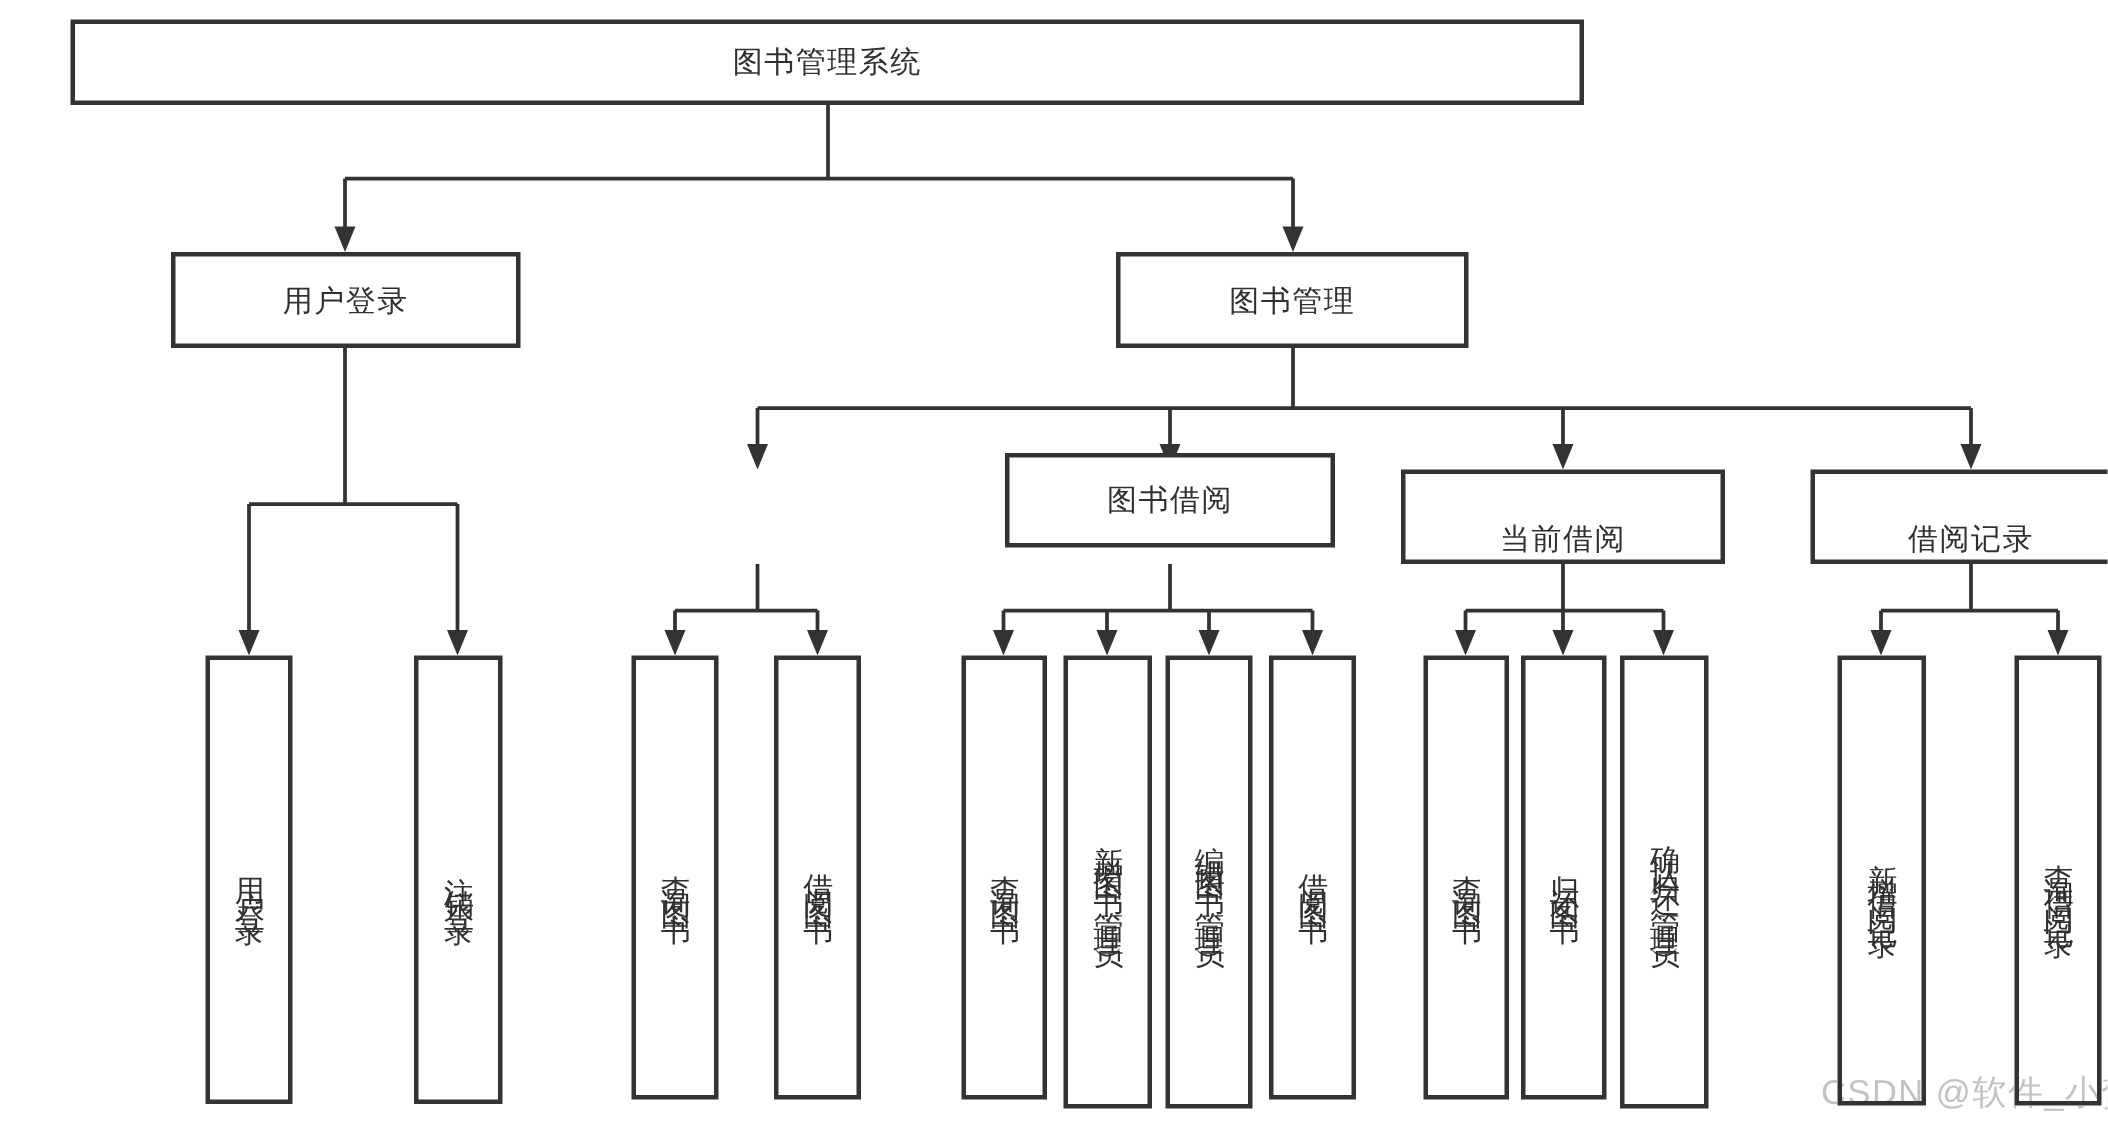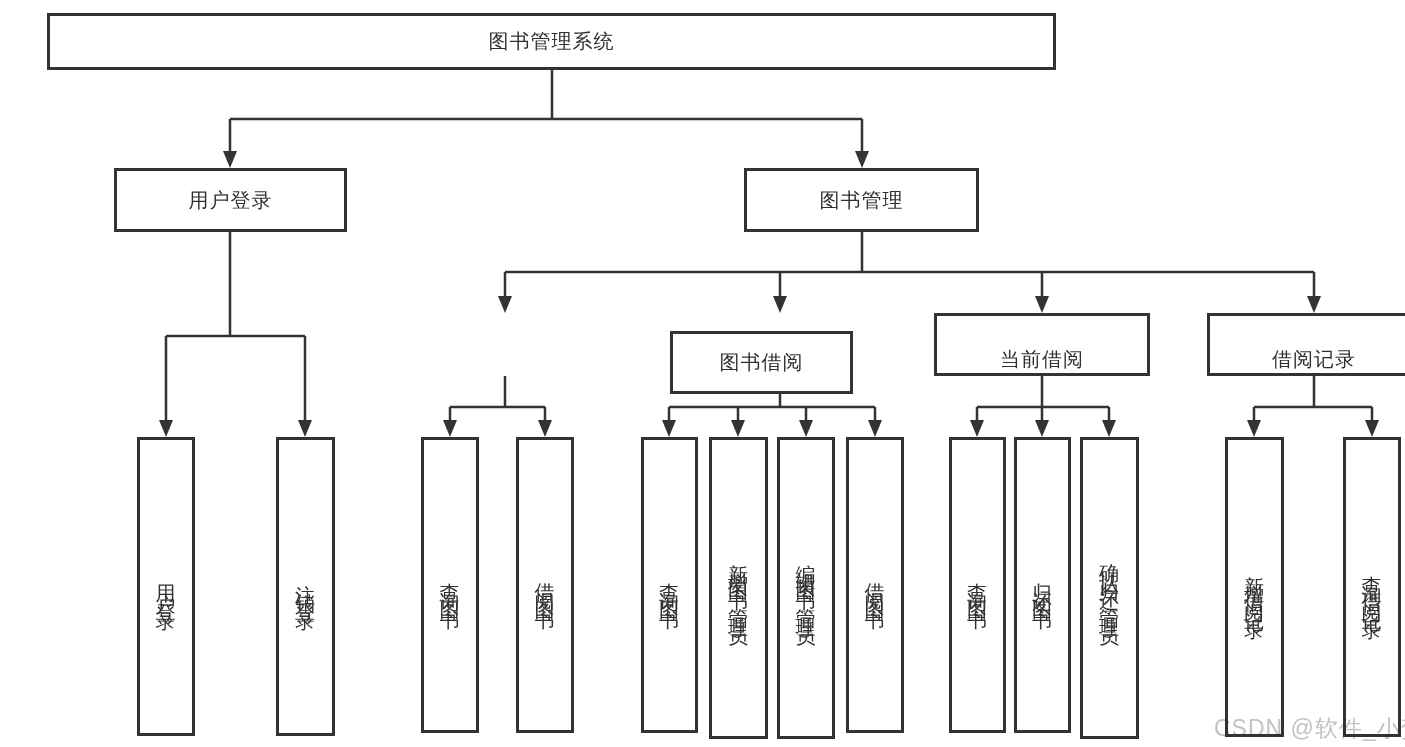--- a/index.html
+++ b/index.html
@@ -98,21 +98,21 @@
     <span>图书管理系统</span>
   </div>
 
   <div class="node h" style="left: 82px; top: 168px; width: 233px; height: 64px; border-color: rgb(51, 51, 51); color: rgb(48, 48, 48);">
     <span>用户登录</span>
   </div>
   <div class="node h" style="left: 712px; top: 168px; width: 235px; height: 64px; border-color: rgb(51, 51, 51); color: rgb(48, 48, 48); align-items: center;">
     <span>图书管理</span>
   </div>
 
-  <div class="node h" style="left: 638px; top: 331px; width: 183px; height: 63px; border-color: rgb(51, 51, 51); color: rgb(48, 48, 48);">
+  <div class="node h" style="left: 638px; top: 302px; width: 220px; height: 63px; border-color: rgb(51, 51, 51); color: rgb(48, 48, 48);">
     <span>图书借阅</span>
   </div>
   <div class="node h" style="left: 902px; top: 313px; width: 216px; height: 63px; border-color: rgb(51, 51, 51); color: rgb(48, 48, 48); align-items: flex-end;">
     <span>当前借阅</span>
   </div>
   <div class="node h" style="left: 1175px; top: 313px; width: 214px; height: 63px; border-color: rgb(51, 51, 51); color: rgb(48, 48, 48); align-items: flex-end;">
     <span>借阅记录</span>
   </div>
 
   <div class="node v" style="left: 105px; top: 437px; width: 58px; height: 299px; border-color: rgb(51, 51, 51); color: rgb(48, 48, 48);">

